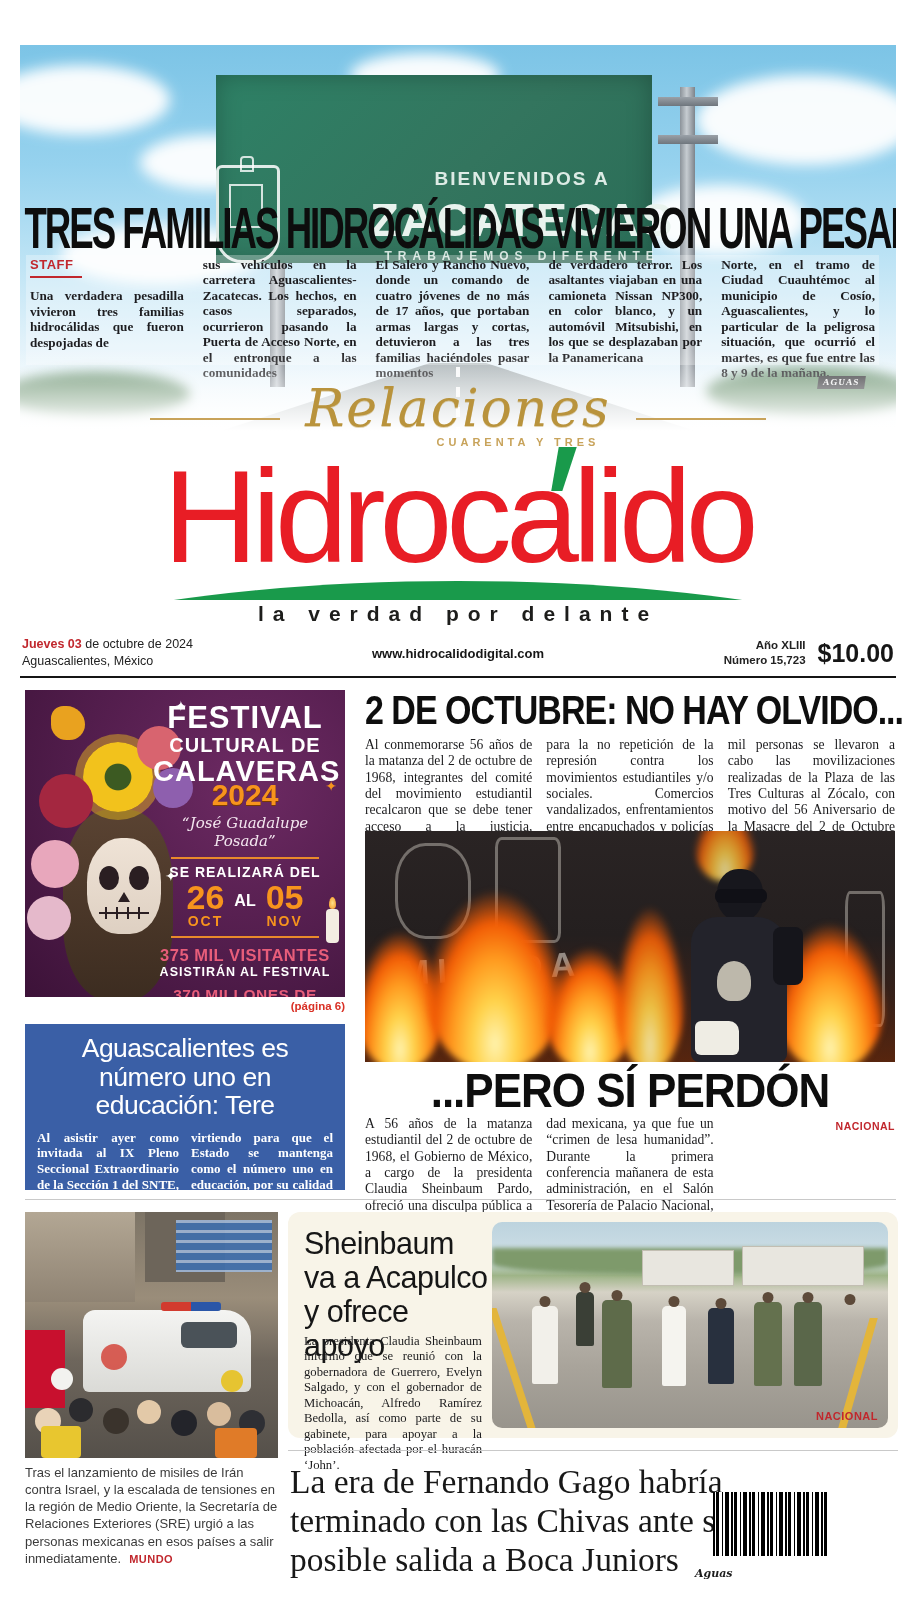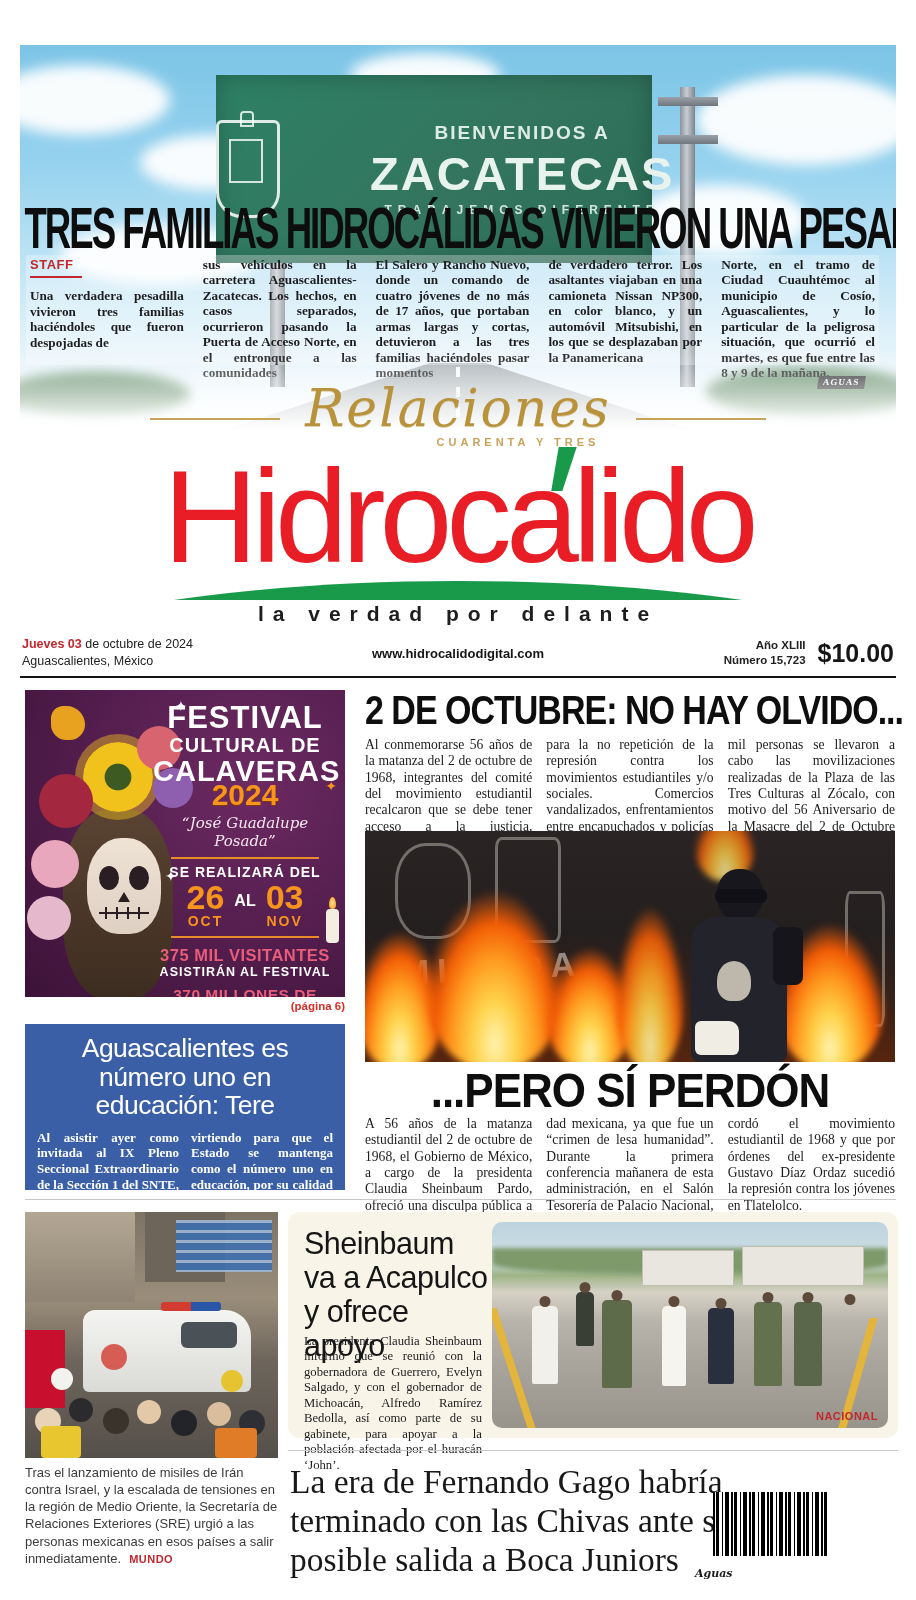--- a/index.html
+++ b/index.html
@@ -6,21 +6,21 @@
   .page{position:relative;width:916px;height:1600px;margin:0 auto;background:#fff;overflow:hidden;
         font-family:"Liberation Sans",sans-serif;color:#111;}
   
   .banner{position:absolute;left:20px;right:20px;top:45px;height:400px;overflow:hidden;
           background:linear-gradient(180deg,#7cc4e6 0%,#96d2ee 30%,#bfe4f5 55%,#e2f2fa 75%,#ffffff 100%);}
   .cloud{position:absolute;background:#fff;border-radius:50%;filter:blur(7px);opacity:.95;}
   .post{position:absolute;width:15px;background:linear-gradient(90deg,#8b9299,#c6ccd1 45%,#7d848b);}
   .postbar{position:absolute;height:9px;background:linear-gradient(180deg,#9aa1a8,#6f767d);}
   .sign{position:absolute;left:196px;top:30px;width:436px;height:188px;
         background:linear-gradient(135deg,#2e8166,#33755e 55%,#2a6d57);box-shadow:inset 0 0 25px rgba(0,0,0,.25);
-        display:flex;align-items:center;gap:45px;}
+        display:flex;align-items:flex-end;gap:45px;}
   .shieldwrap{width:120px;display:flex;justify-content:center;}
   .shield{width:58px;height:92px;border:3px solid rgba(255,255,255,.85);border-radius:6px 6px 26px 26px;position:relative;}
   .shield:before{content:"";position:absolute;left:10px;top:16px;width:30px;height:40px;border:2px solid rgba(255,255,255,.8);}
   .shield:after{content:"";position:absolute;left:21px;top:-12px;width:10px;height:12px;border:2px solid rgba(255,255,255,.8);border-radius:4px 4px 0 0;}
   .signdiv{width:1px;height:130px;background:rgba(255,255,255,.3);}
   .signtext{flex:1;text-align:center;color:#eef6f2;}
   .sign-l1{font-size:19px;letter-spacing:2px;color:rgba(240,248,244,.9);font-weight:700;}
   .sign-l2{font-size:47px;font-weight:700;letter-spacing:2px;color:#e9f3ee;margin:2px 0;}
   .sign-l3{font-size:12px;letter-spacing:6px;color:rgba(240,248,244,.85);font-weight:700;}
   .greens{position:absolute;background:#4b7a4e;border-radius:50%;filter:blur(6px);opacity:.8;}
@@ -201,21 +201,21 @@
     <div class="road">
         <div class="roadline"></div>
       </div>
 
     <div class="banner-headline">TRES FAMILIAS HIDROCÁLIDAS VIVIERON UNA PESADILLA</div>
 
     <div class="banner-article">
       <div class="bcol">
         <div class="staff">STAFF</div>
         <div class="staff-rule"></div>
-        <span>Una verdadera pesadilla vivieron tres familias haciéndoles que fueron despojadas de</span>
+        <span>Una verdadera pesadilla vivieron tres familias hidrocálidas que fueron despojadas de</span>
       </div>
       <div class="bcol">sus vehículos en la carretera Aguascalientes-Zacatecas. Los hechos, en casos separados, ocurrieron pasando la Puerta de Acceso Norte, en el entronque a las comunidades</div>
       <div class="bcol">El Salero y Rancho Nuevo, donde un comando de cuatro jóvenes de no más de 17 años, que portaban armas largas y cortas, detuvieron a las tres familias haciéndoles pasar momentos</div>
       <div class="bcol">de verdadero terror. Los asaltantes viajaban en una camioneta Nissan NP300, en color blanco, y un automóvil Mitsubishi, en los que se desplazaban por la Panamericana</div>
       <div class="bcol" style="position:relative;">
         <span>Norte, en el tramo de Ciudad Cuauhtémoc al municipio de Cosío, Aguascalientes, y lo particular de la peligrosa situación, que ocurrió el martes, es que fue entre las 8 y 9 de la mañana.</span>
         <span class="aguas-badge">AGUAS</span>
       </div>
     </div>
     <div class="banner-fade"></div>
@@ -283,21 +283,21 @@
       <div class="p-script">“José Guadalupe Posada”</div>
       <div class="p-rule"></div>
       <div class="p-dates-label">SE REALIZARÁ DEL</div>
       <div class="p-dates">
         <div>
             <div class="p-dnum">26</div>
             <div class="p-dmon">OCT</div>
           </div>
         <div class="p-al">AL</div>
         <div>
-            <div class="p-dnum">03</div>
+            <div class="p-dnum">05</div>
             <div class="p-dmon">NOV</div>
           </div>
       </div>
       <div class="p-rule"></div>
       <div class="p-stat1">375 MIL VISITANTES</div>
       <div class="p-statsub">ASISTIRÁN AL FESTIVAL</div>
       <div class="p-stat2">370 MILLONES DE PESOS</div>
 
     </div>
   </div>
@@ -340,21 +340,20 @@
         <div class="pr-logo"></div>
         <div class="pr-jug"></div>
     </div>
   </div>
 
   <div class="perdon-head">...PERO SÍ PERDÓN</div>
   <div class="cols3" style="top:1116px;">
     <div class="scol">A 56 años de la matanza estudiantil del 2 de octubre de 1968, el Gobierno de México, a cargo de la presidenta Claudia Sheinbaum Pardo, ofreció una disculpa pública a las víctimas, familiares y a la socie-</div>
     <div class="scol">dad mexicana, ya que fue un “crimen de lesa humanidad”. Durante la primera conferencia mañanera de esta administración, en el Salón Tesorería de Palacio Nacional, la Mandataria federal re-</div>
     <div class="scol">
-      <span>cordó el movimiento estudiantil de 1968 y que por órdenes del ex-presidente Gustavo Díaz Ordaz sucedió la represión contra los jóvenes en Tlatelolco.</span>
       <span class="nacional">NACIONAL</span>
     </div>
   </div>
 
   <div class="rule-light" style="left:25px;right:20px;top:1199px;"></div>
 
   <div class="crowdphoto">
     <div class="bld" style="left:0;top:0;width:110px;height:90px;"></div>
     <div class="bld" style="left:120px;top:0;width:80px;height:70px;background:#6d655a;"></div>
     <div class="banner-blue"></div>

